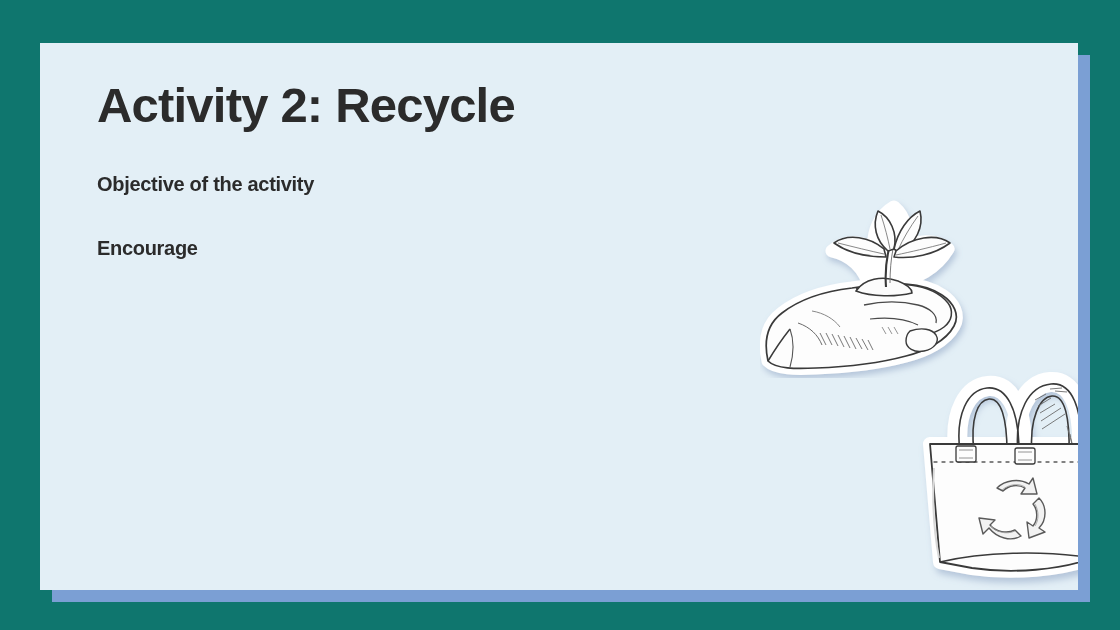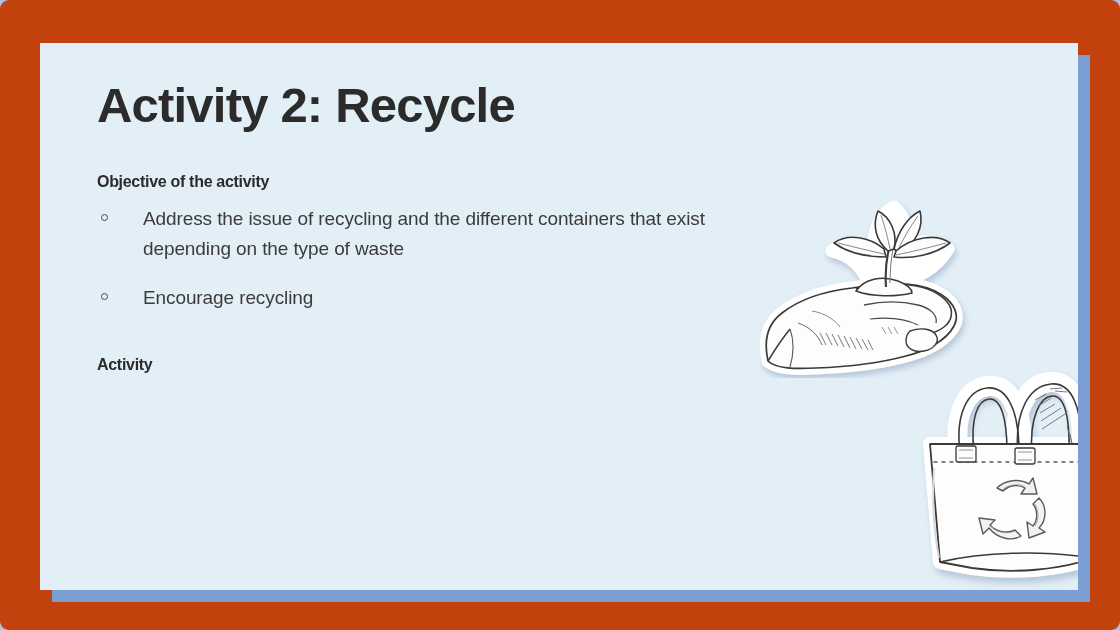--- a/index.html
+++ b/index.html
@@ -11,22 +11,21 @@
     height: 630px;
     overflow: hidden;
     background: #adc2e6;
     font-family: "Liberation Sans", sans-serif;
   }
 
   #slide-root {
     position: relative;
     width: 1120px;
     height: 630px;
-    background: #c2410c;
-    border-radius: 9px;
+    background: #0f766e;
   }
 
   
   #card-shadow {
     position: absolute;
     left: 52px;
     top: 55px;
     width: 1038px;
     height: 547px;
     background: #7b9fd4;
@@ -60,21 +59,21 @@
     white-space: nowrap;
   }
 
   .section-block {
     margin-top: 0;
   }
   #objective-section { margin-top: 43px; }
   #materials-section { margin-top: 42px; }
 
   .section-heading {
-    font-size: 16px;
+    font-size: 20px;
     font-weight: 700;
     color: #2b2b2b;
     letter-spacing: -0.3px;
     margin: 0 0 13px 0;
     line-height: 1.1;
   }
 
   .bullet-list {
     list-style: none;
     margin: 0;
@@ -129,34 +128,24 @@
   <div id="card-shadow"></div>
 
   <div id="content-card">
 
     <div id="text-column">
 
       <h1 id="slide-title">Activity 2: Recycle</h1>
 
       <div id="objective-section" class="section-block">
         <h2 class="section-heading">Objective of the activity</h2>
-        <ul class="bullet-list">
-          <li class="bullet-item">
-            <span class="bullet-marker"></span>
-            <span>Address the issue of recycling and the different containers that exist depending on the type of waste</span>
-          </li>
-          <li class="bullet-item">
-            <span class="bullet-marker"></span>
-            <span>Encourage recycling</span>
-          </li>
-        </ul>
       </div>
 
       <div id="materials-section" class="section-block">
-        <h2 class="section-heading">Activity</h2>
+        <h2 class="section-heading">Encourage</h2>
         <ul class="bullet-list">
         </ul>
       </div>
 
     </div>
 
     <div class="illustration" id="hand-plant-illustration">
       <svg viewBox="0 0 235 185" xmlns="http://www.w3.org/2000/svg">
         <defs>
           <filter id="stickerShadow" x="-25%" y="-25%" width="150%" height="160%">

